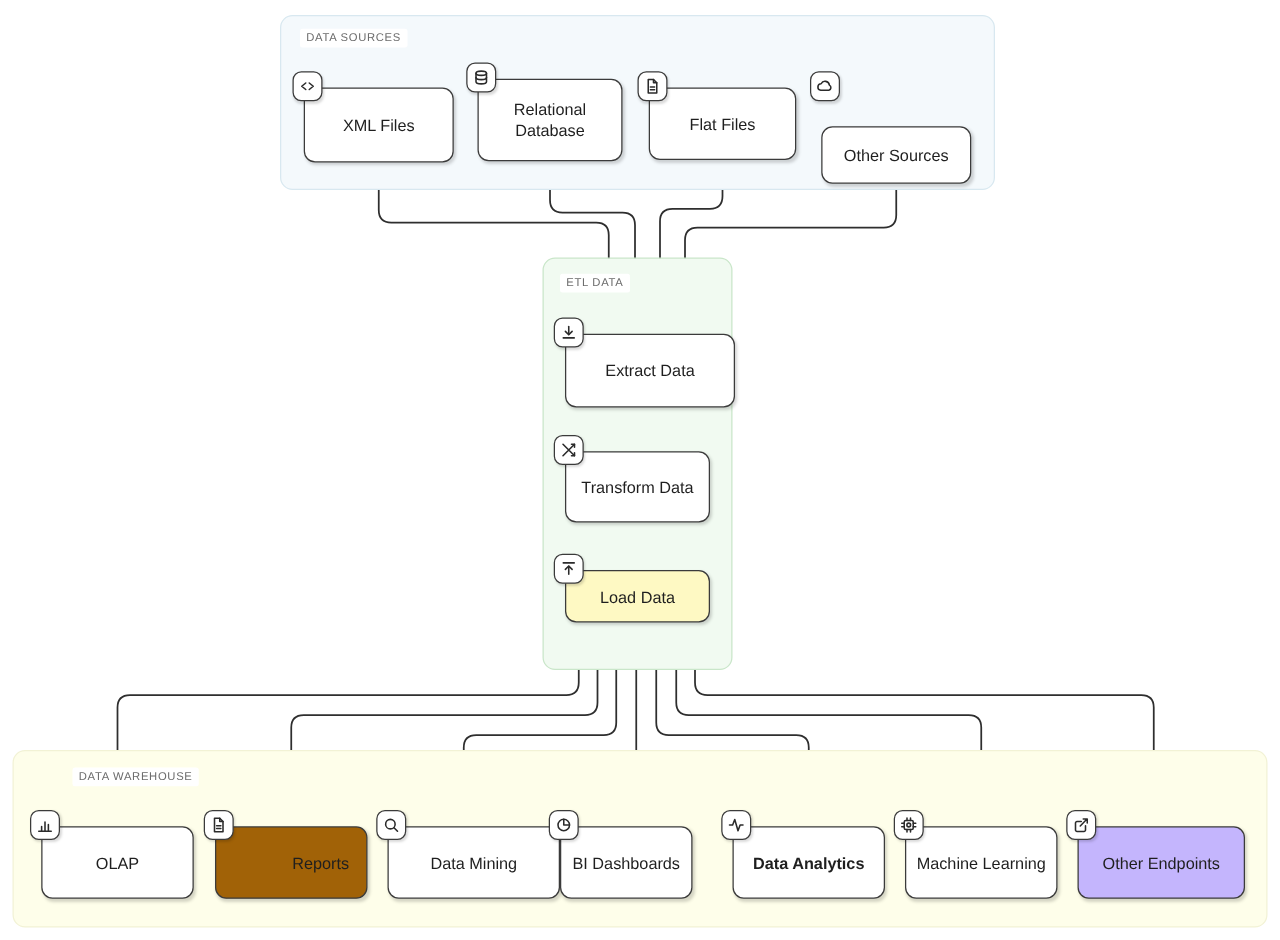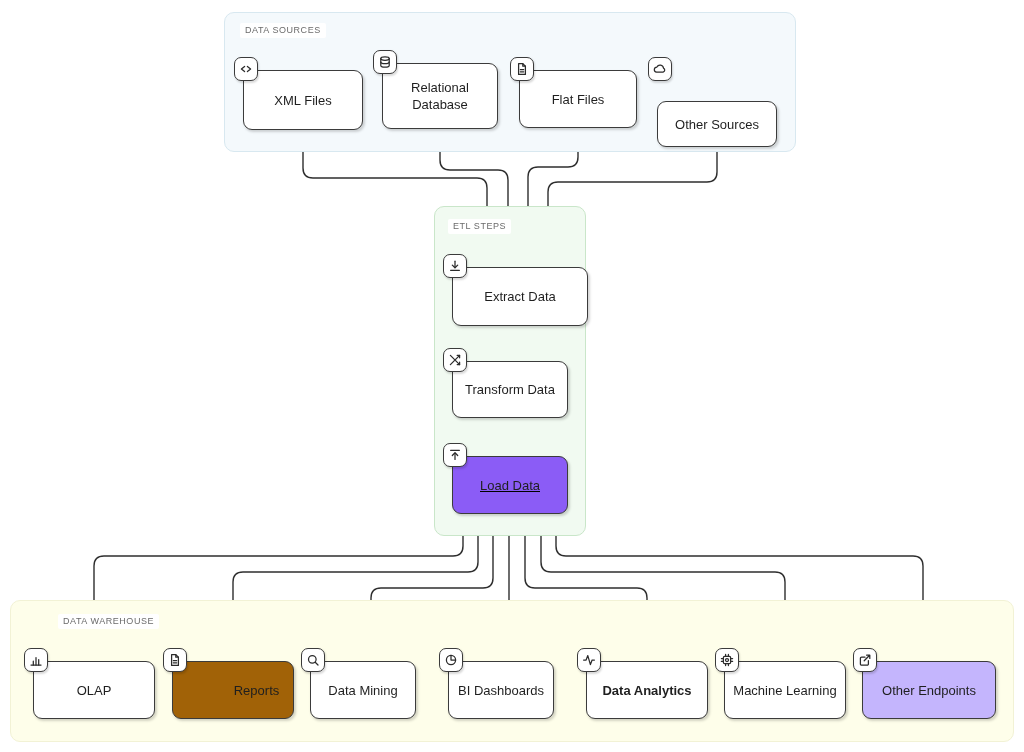--- a/index.html
+++ b/index.html
@@ -52,21 +52,21 @@
         <path d="M 509 514 L 509 652" marker-end="url(#ah)"></path>
         <path d="M 525 514 L 525 578 Q 525 588 535 588 L 637 588 Q 647 588 647 598 L 647 652" marker-end="url(#ah)"></path>
         <path d="M 541 514 L 541 562 Q 541 572 551 572 L 775 572 Q 785 572 785 582 L 785 652" marker-end="url(#ah)"></path>
         <path d="M 556 514 L 556 546 Q 556 556 566 556 L 913 556 Q 923 556 923 566 L 923 652" marker-end="url(#ah)"></path>
       </g>
   </svg>
   <div id="group-layer">
       <div class="group sources" style="left: 224px; top: 12px; width: 572px; height: 140px; background: rgb(244, 249, 252); border-color: rgb(216, 232, 240);"></div>
       <div class="group-label" style="left: 240px; top: 23px; color: rgb(107, 107, 107);">DATA SOURCES</div>
       <div class="group etl" style="left: 434px; top: 206px; width: 152px; height: 330px; background: rgb(241, 250, 241); border-color: rgb(201, 230, 201);"></div>
-      <div class="group-label" style="left: 448px; top: 219px; color: rgb(107, 107, 107);">ETL STEPS</div>
+      <div class="group-label" style="left: 448px; top: 219px; color: rgb(107, 107, 107);">ETL DATA</div>
       <div class="group warehouse" style="left: 10px; top: 600px; width: 1004px; height: 142px; background: rgb(254, 254, 234); border-color: rgb(242, 242, 213);"></div>
       <div class="group-label" style="left: 30px; top: 614px; color: rgb(107, 107, 107); margin-left: 28px;">DATA WAREHOUSE</div>
     </div>
   <div id="node-layer">
       <div class="node" style="left: 243px; top: 70px; width: 120px; height: 60px; border-color: rgb(59, 59, 59); background: rgb(255, 255, 255); text-align: center;">
         <span class="lbl" style="color: rgb(31, 31, 31);">XML Files</span>
       </div>
       <div class="badge" style="left: 234px; top: 57px;">
         <svg width="16" height="16" viewBox="0 0 16 16" fill="none" stroke="#2b2b2b" stroke-width="1.25" stroke-linecap="round" stroke-linejoin="round">
           <path d="M6.6 5.4 3.4 8l3.2 2.6M9.4 5.4 12.6 8l-3.2 2.6"></path>
@@ -112,21 +112,21 @@
       </div>
       <div class="node" style="left: 452px; top: 361px; width: 116px; height: 57px; border-color: rgb(59, 59, 59); background: rgb(255, 255, 255);">
         <span class="lbl" style="color: rgb(31, 31, 31);">Transform Data</span>
       </div>
       <div class="badge" style="left: 443px; top: 348px;">
         <svg width="16" height="16" viewBox="0 0 16 16" fill="none" stroke="#2b2b2b" stroke-width="1.25" stroke-linecap="round" stroke-linejoin="round">
           <path d="M3.4 3.4l9.2 9.2M3.4 12.6l9.2-9.2"></path>
           <path d="M10.2 3.4h2.4v2.4M10.2 12.6h2.4v-2.4"></path>
         </svg>
       </div>
-      <div class="node" style="left: 452px; top: 456px; width: 116px; height: 58px; border-color: rgb(59, 59, 59); background: #8b5cf6; text-decoration: underline;">
+      <div class="node" style="left: 452px; top: 456px; width: 116px; height: 42px; border-color: rgb(59, 59, 59); background: #fef9c3;">
         <span class="lbl" style="color: rgb(31, 31, 31);">Load Data</span>
       </div>
       <div class="badge" style="left: 443px; top: 443px;">
         <svg width="16" height="16" viewBox="0 0 16 16" fill="none" stroke="#2b2b2b" stroke-width="1.25" stroke-linecap="round" stroke-linejoin="round">
           <path d="M8 12.4V6"></path>
           <path d="M5.3 8.5 8 5.8l2.7 2.7"></path>
           <path d="M3.6 3.3h8.8"></path>
         </svg>
       </div>
       <div class="node" style="left: 33px; top: 661px; width: 122px; height: 58px; border-color: rgb(59, 59, 59); background: rgb(255, 255, 255);">
@@ -141,21 +141,21 @@
       <div class="node" style="left: 172px; top: 661px; width: 122px; height: 58px; border-color: rgb(59, 59, 59); background: #a16207; padding-left: 47px;">
         <span class="lbl" style="color: rgb(31, 31, 31);">Reports</span>
       </div>
       <div class="badge" style="left: 163px; top: 648px;">
         <svg width="16" height="16" viewBox="0 0 16 16" fill="none" stroke="#2b2b2b" stroke-width="1.25" stroke-linecap="round" stroke-linejoin="round">
           <path d="M4.6 2.6h4.2l2.6 2.6v8.2H4.6z"></path>
           <path d="M8.8 2.6v2.6h2.6"></path>
           <path d="M6.3 8.6h3.4M6.3 10.8h3.4"></path>
         </svg>
       </div>
-      <div class="node" style="left: 310px; top: 661px; width: 106px; height: 58px; border-color: rgb(59, 59, 59); background: rgb(255, 255, 255);">
+      <div class="node" style="left: 310px; top: 661px; width: 138px; height: 58px; border-color: rgb(59, 59, 59); background: rgb(255, 255, 255);">
         <span class="lbl" style="color: rgb(31, 31, 31);">Data Mining</span>
       </div>
       <div class="badge" style="left: 301px; top: 648px;">
         <svg width="16" height="16" viewBox="0 0 16 16" fill="none" stroke="#2b2b2b" stroke-width="1.25" stroke-linecap="round" stroke-linejoin="round">
           <circle cx="7.3" cy="7.3" r="3.8"></circle>
           <path d="M10.2 10.2 13 13"></path>
         </svg>
       </div>
       <div class="node" style="left: 448px; top: 661px; width: 106px; height: 58px; border-color: rgb(59, 59, 59); background: rgb(255, 255, 255);">
         <span class="lbl" style="color: rgb(31, 31, 31);">BI Dashboards</span>

